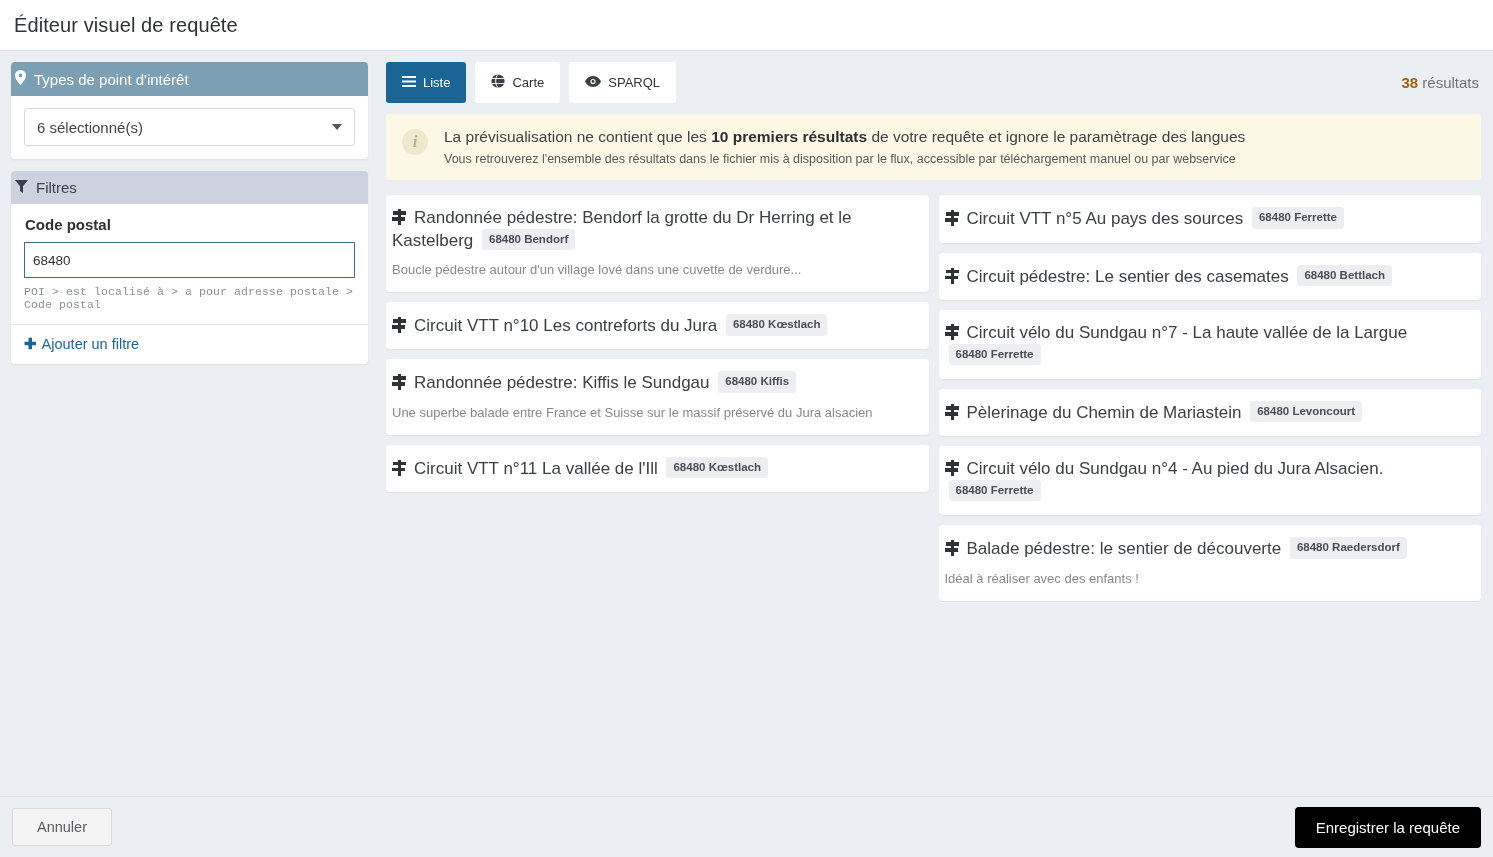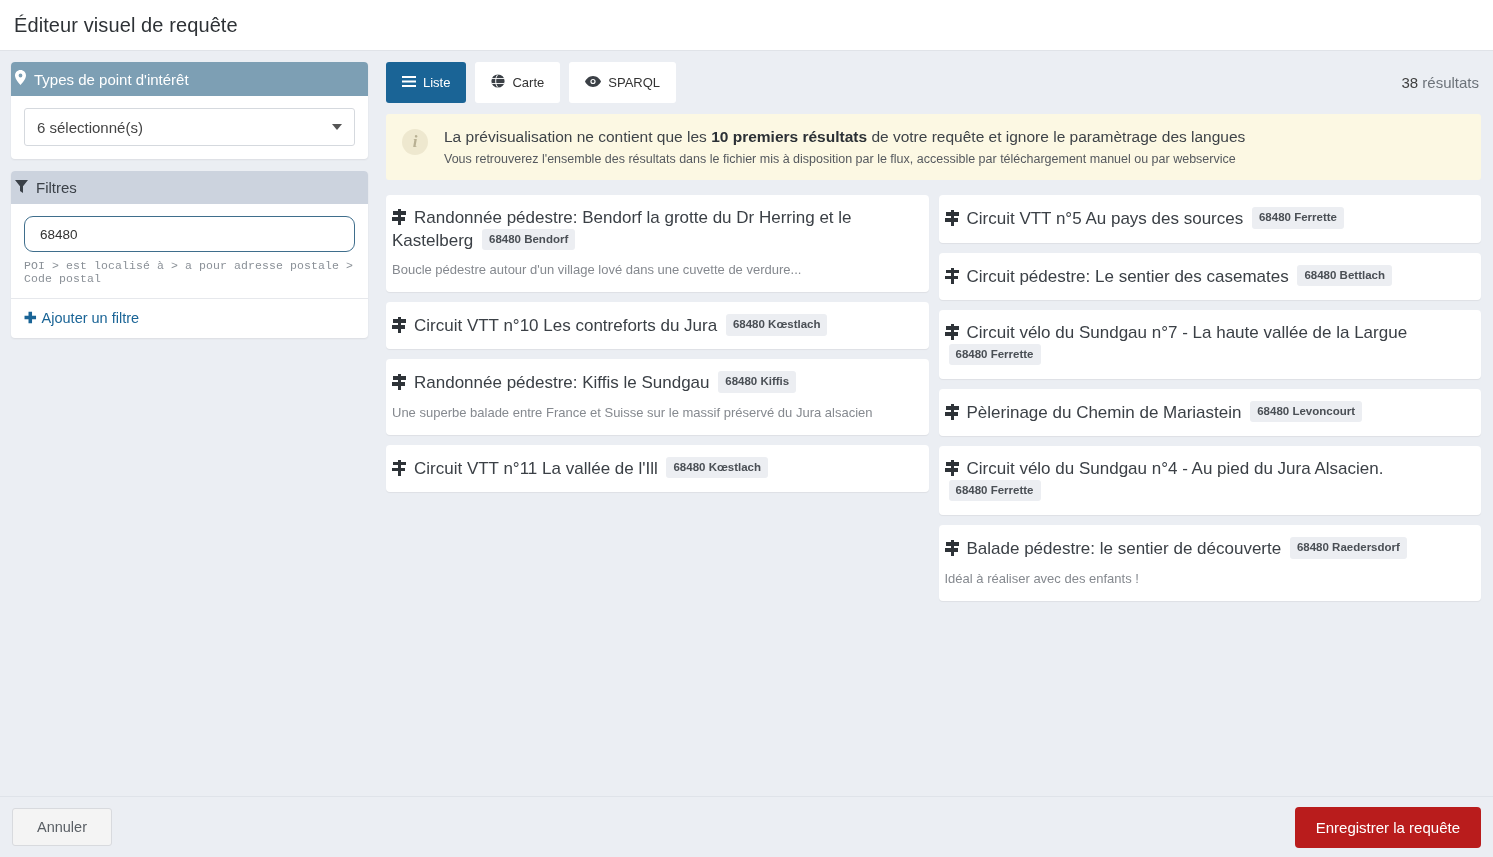--- a/index.html
+++ b/index.html
@@ -84,22 +84,22 @@
   .filter-label {
     font-size: 15px;
     font-weight: bold;
     color: #2b3035;
     margin: 0 0 9px 1px;
   }
   .text-input {
     width: 100%;
     height: 36px;
     border: 1px solid #3f6e8c;
-    border-radius: 9px;
-    padding: 0 15px;
+    border-radius: 0;
+    padding: 0 8px;
     font-size: 13.5px;
     font-family: "Liberation Sans", sans-serif;
     color: #333;
     outline: none;
     background: #fff;
   }
   .breadcrumb {
     margin-top: 7px;
     font-size: 11.5px;
     color: #8a9097;
@@ -145,21 +145,21 @@
     font-family: "Liberation Sans", sans-serif;
     white-space: nowrap;
   }
   .tab.active { background: #1a6496; color: #fff; }
   .results-count {
     margin-left: auto;
     font-size: 15px;
     color: #6d737a;
     padding-right: 2px;
   }
-  .results-count b { color: #404040; font-weight: normal; }
+  .results-count b { color: #a16207; font-weight: bold; }
 
   .alert {
     margin-top: 11px;
     background: #fcf8e3;
     border-radius: 3px;
     padding: 13px 16px 14px 16px;
     display: flex;
     gap: 16px;
     align-items: flex-start;
   }
@@ -247,21 +247,21 @@
     border: 1px solid #d8dade;
     border-radius: 3px;
     padding: 10px 24px;
     font-size: 14.5px;
     color: #5a5f65;
     cursor: pointer;
     font-family: "Liberation Sans", sans-serif;
   }
   .btn-save {
     margin-left: auto;
-    background: #b91c1c;
+    background: #000000;
     border: none;
     border-radius: 4px;
     padding: 12px 21px;
     font-size: 15px;
     color: #fff;
     cursor: pointer;
     font-family: "Liberation Sans", sans-serif;
   }
 </style>
 </head>
@@ -295,20 +295,21 @@
     <div class="panel">
       <div class="panel-head grey">
         <span>
           <svg width="13" height="13" viewBox="0 0 13 13" aria-hidden="true">
             <path d="M0 0h13L8 6.2V13L5 11V6.2z" fill="#3b4148"></path>
           </svg>
         </span>
         <span>Filtres</span>
       </div>
       <div class="panel-body">
+        <div class="filter-label">Code postal</div>
         <input class="text-input" type="text" value="68480" style="">
         <div class="breadcrumb">POI &gt; est localisé à &gt; a pour adresse postale &gt; Code postal</div>
       </div>
       <div class="panel-foot">
         <span class="add-filter">
           <span class="plus-icon">✚</span>
           <span>Ajouter un filtre</span>
         </span>
       </div>
     </div>

